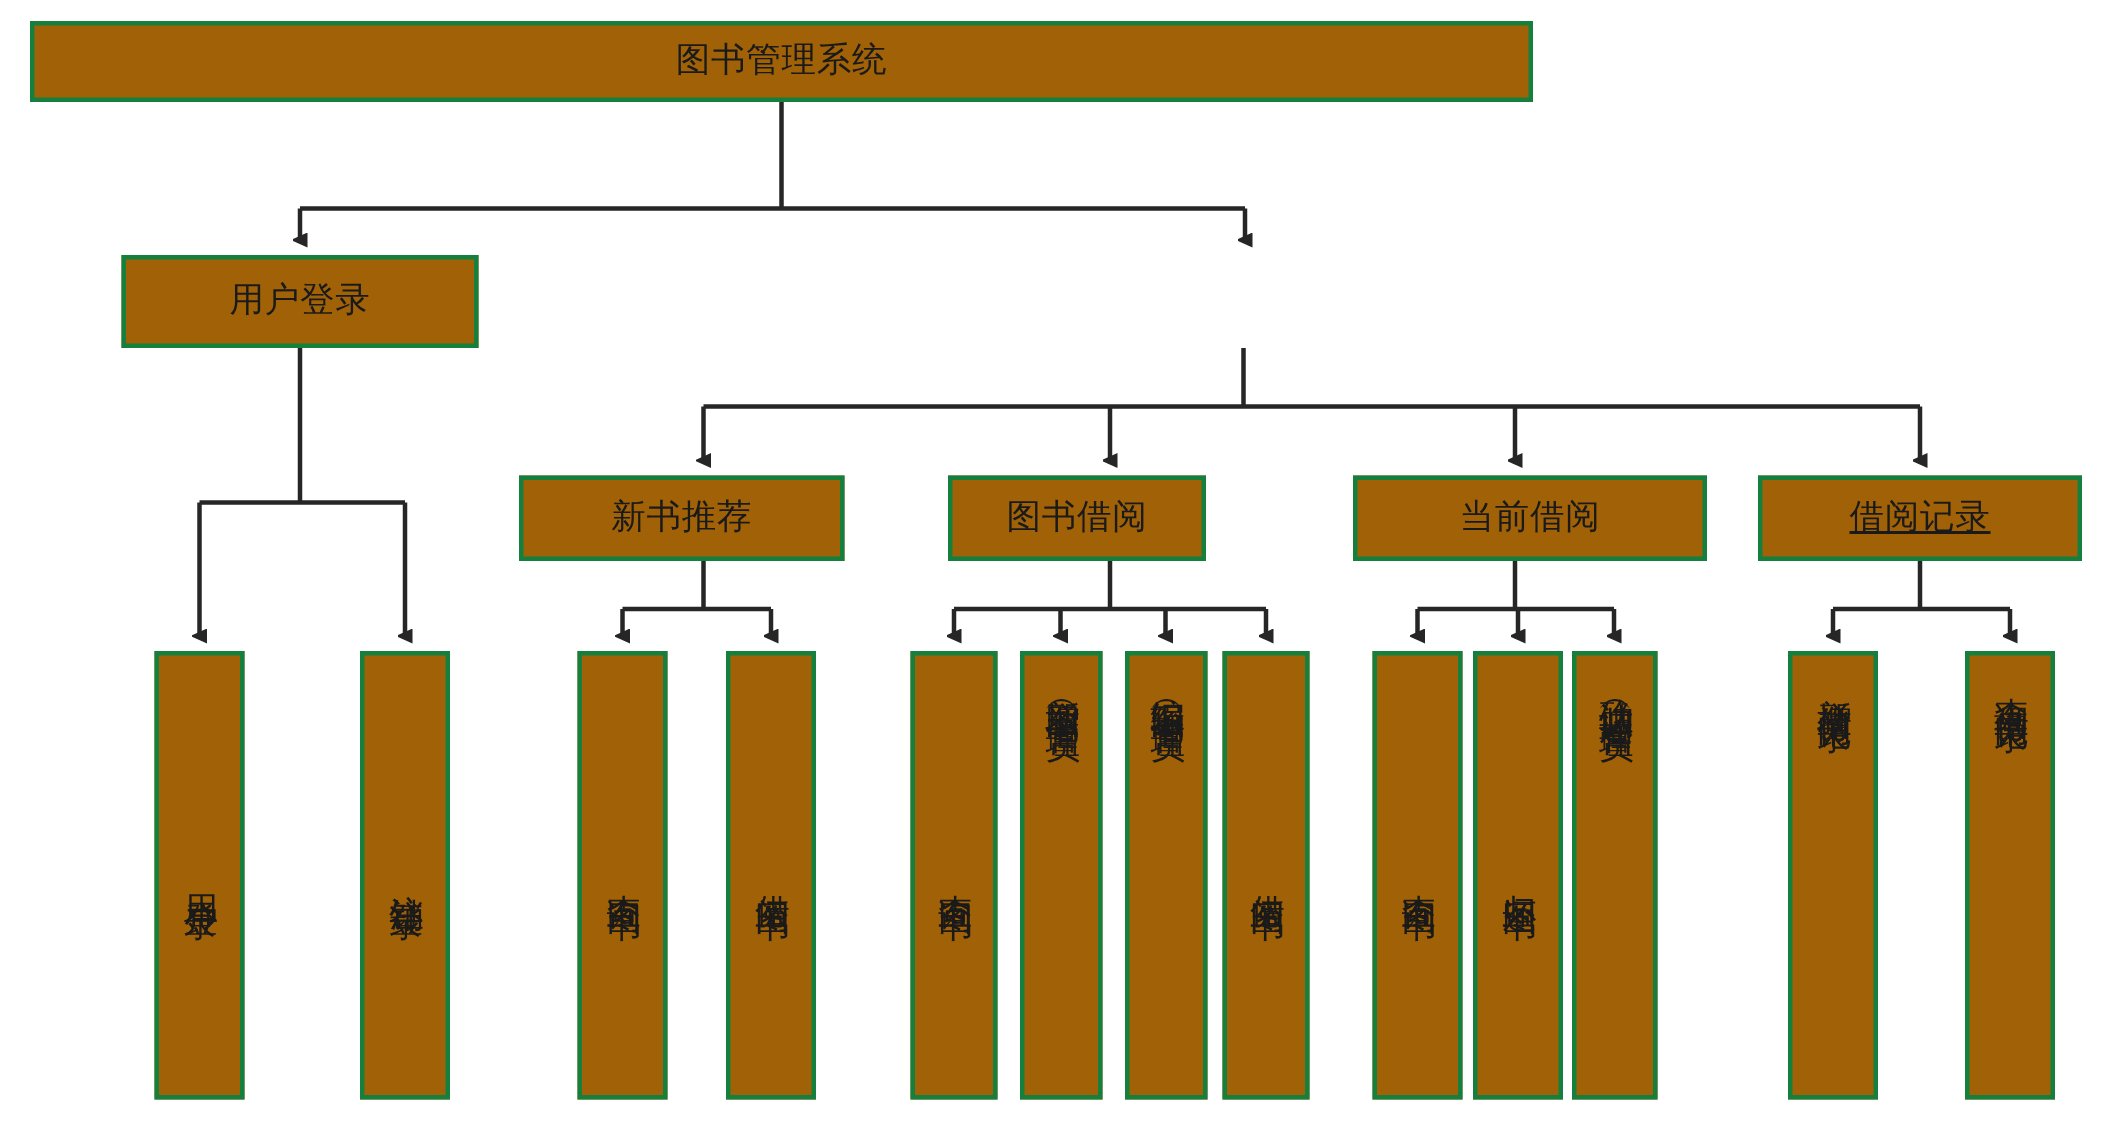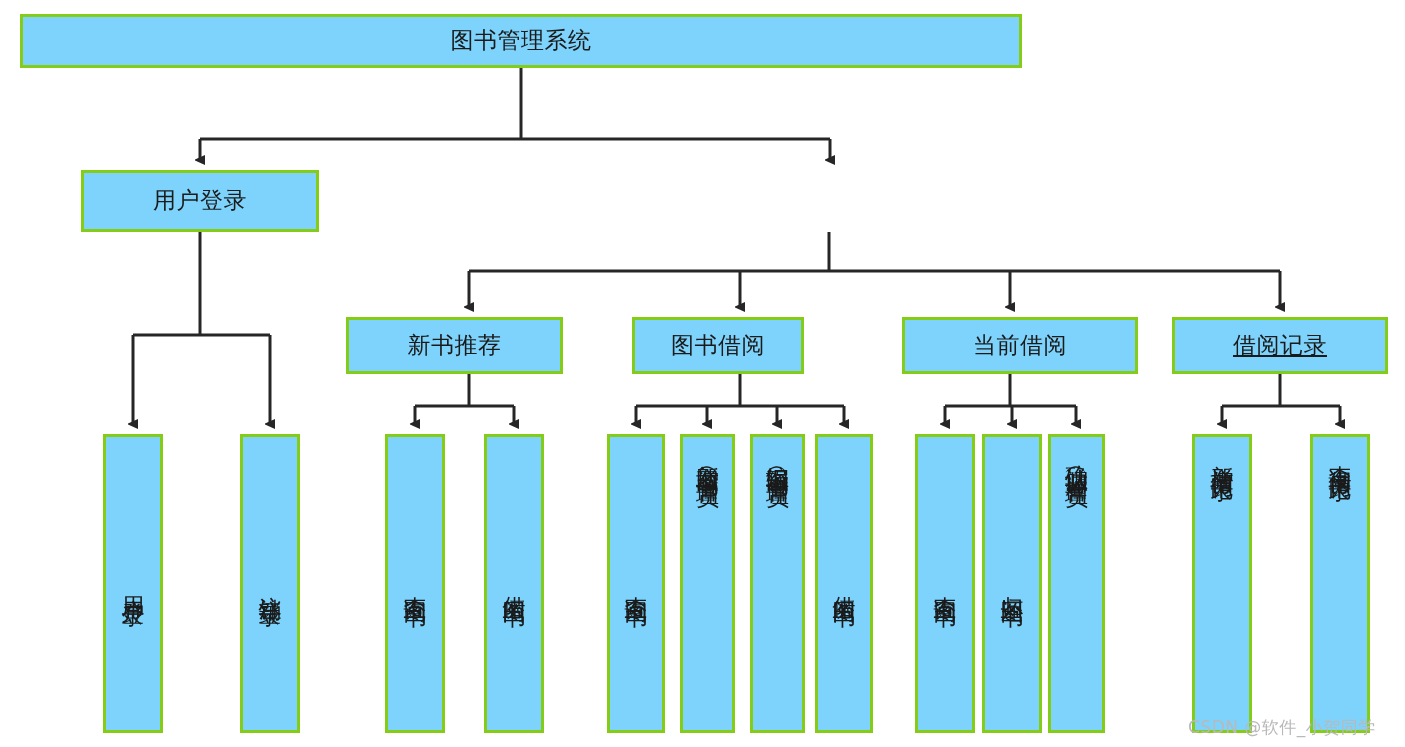--- a/index.html
+++ b/index.html
@@ -20,22 +20,22 @@
   #diagram-svg {
     position: absolute;
     left: 0;
     top: 0;
     width: 1405px;
     height: 747px;
   }
   .node {
     position: absolute;
     box-sizing: border-box;
-    border: 3px solid #84cc16;
-    background: #7dd3fc;
+    border: 3px solid #15803d;
+    background: #a16207;
     display: flex;
     align-items: center;
     justify-content: center;
     color: #1a1a1a;
   }
   .node-label {
     display: block;
     text-align: center;
     line-height: 1.18;
     letter-spacing: 0.5px;
@@ -184,15 +184,14 @@
   <div class="node vertical leaf-long" style="left: 1048px; top: 434px; width: 57px; height: 299px;">
     <span class="node-label">确认归还（管理员）</span>
   </div>
   <div class="node vertical leaf-long" style="left: 1192px; top: 434px; width: 60px; height: 299px;">
     <span class="node-label">新增借阅记录</span>
   </div>
   <div class="node vertical leaf-long" style="left: 1310px; top: 434px; width: 60px; height: 299px;">
     <span class="node-label">查询借阅记录</span>
   </div>
 
-  <div id="watermark">CSDN @软件_小贺同学</div>
 
 </div>
 
 </body></html>

